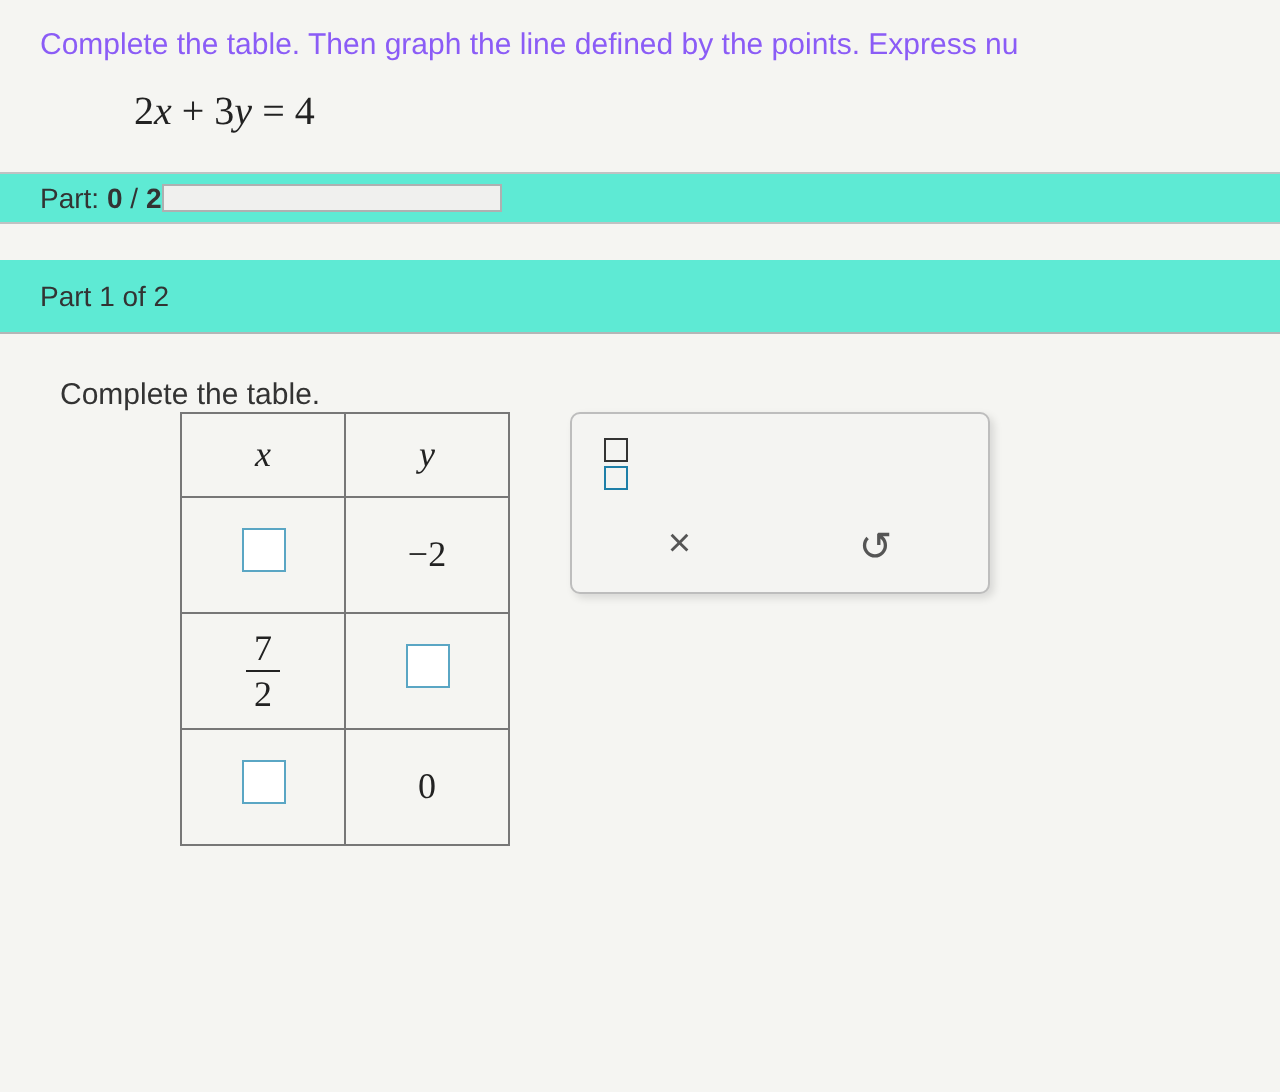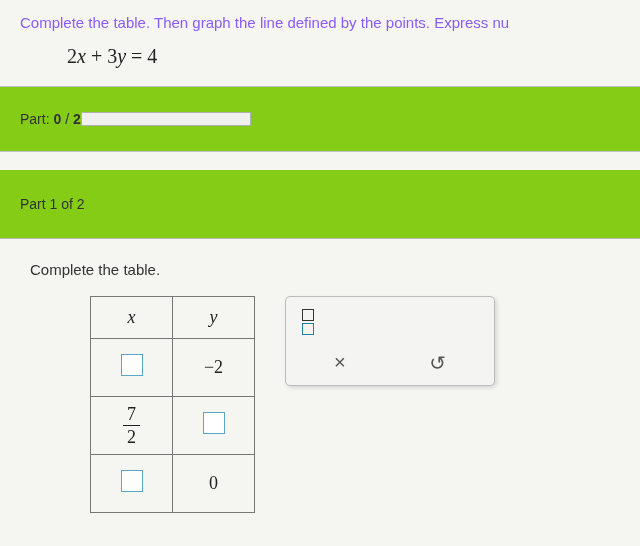--- a/index.html
+++ b/index.html
@@ -18,55 +18,54 @@
   }
   .equation {
     font-family: 'Times New Roman', serif;
     font-size: 20px;
     color: #222;
     padding: 8px 67px 18px;
     font-style: italic;
   }
   .equation .num { font-style: normal; }
   .part-bar {
-    background: #84cc16;
-    padding: 24px 20px;
+    background: #5eead4;
+    padding: 4px 20px;
     display: flex;
     align-items: center;
     font-size: 14px;
     color: #333;
     border-top: 1px solid #bfc2c3;
     border-bottom: 1px solid #bfc2c3;
   }
   .progress {
     width: 170px;
     height: 14px;
     background: #f0f0ee;
     border: 1px solid #aeb0b1;
   }
   .progress-inner {
     height: 100%;
     width: 0%;
     background: #7aa;
   }
   .part-header {
-    background: #84cc16;
-    padding: 26px 20px;
+    background: #5eead4;
+    padding: 10px 20px;
     font-size: 14px;
     color: #333;
     border-bottom: 1px solid #b3b6b7;
     margin-top: 18px;
   }
   .body-area {
     padding: 22px 30px;
   }
   .subinstr {
     font-size: 15px;
     color: #333;
-    margin-bottom: 18px;
   }
   .table-and-tools {
     display: flex;
     align-items: flex-start;
     gap: 30px;
     padding-left: 60px;
   }
   table.grid {
     border-collapse: collapse;
   }

